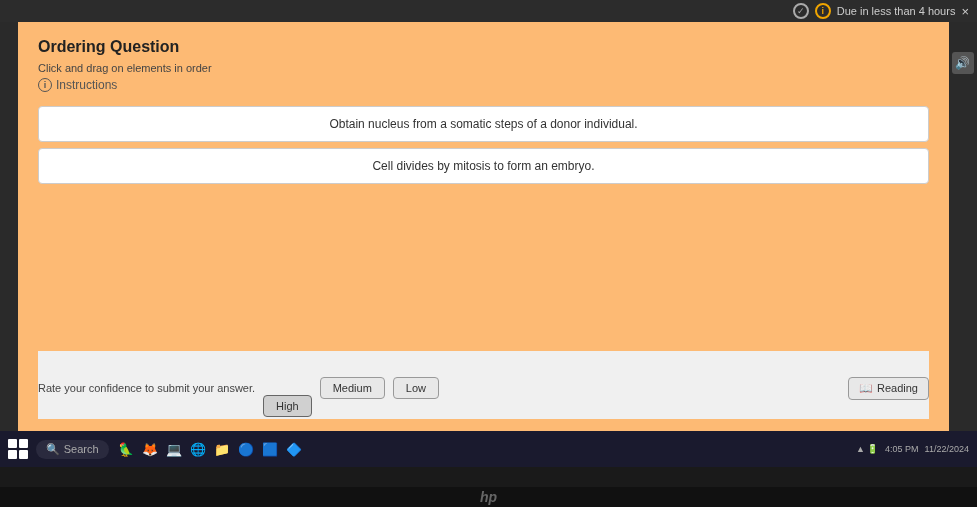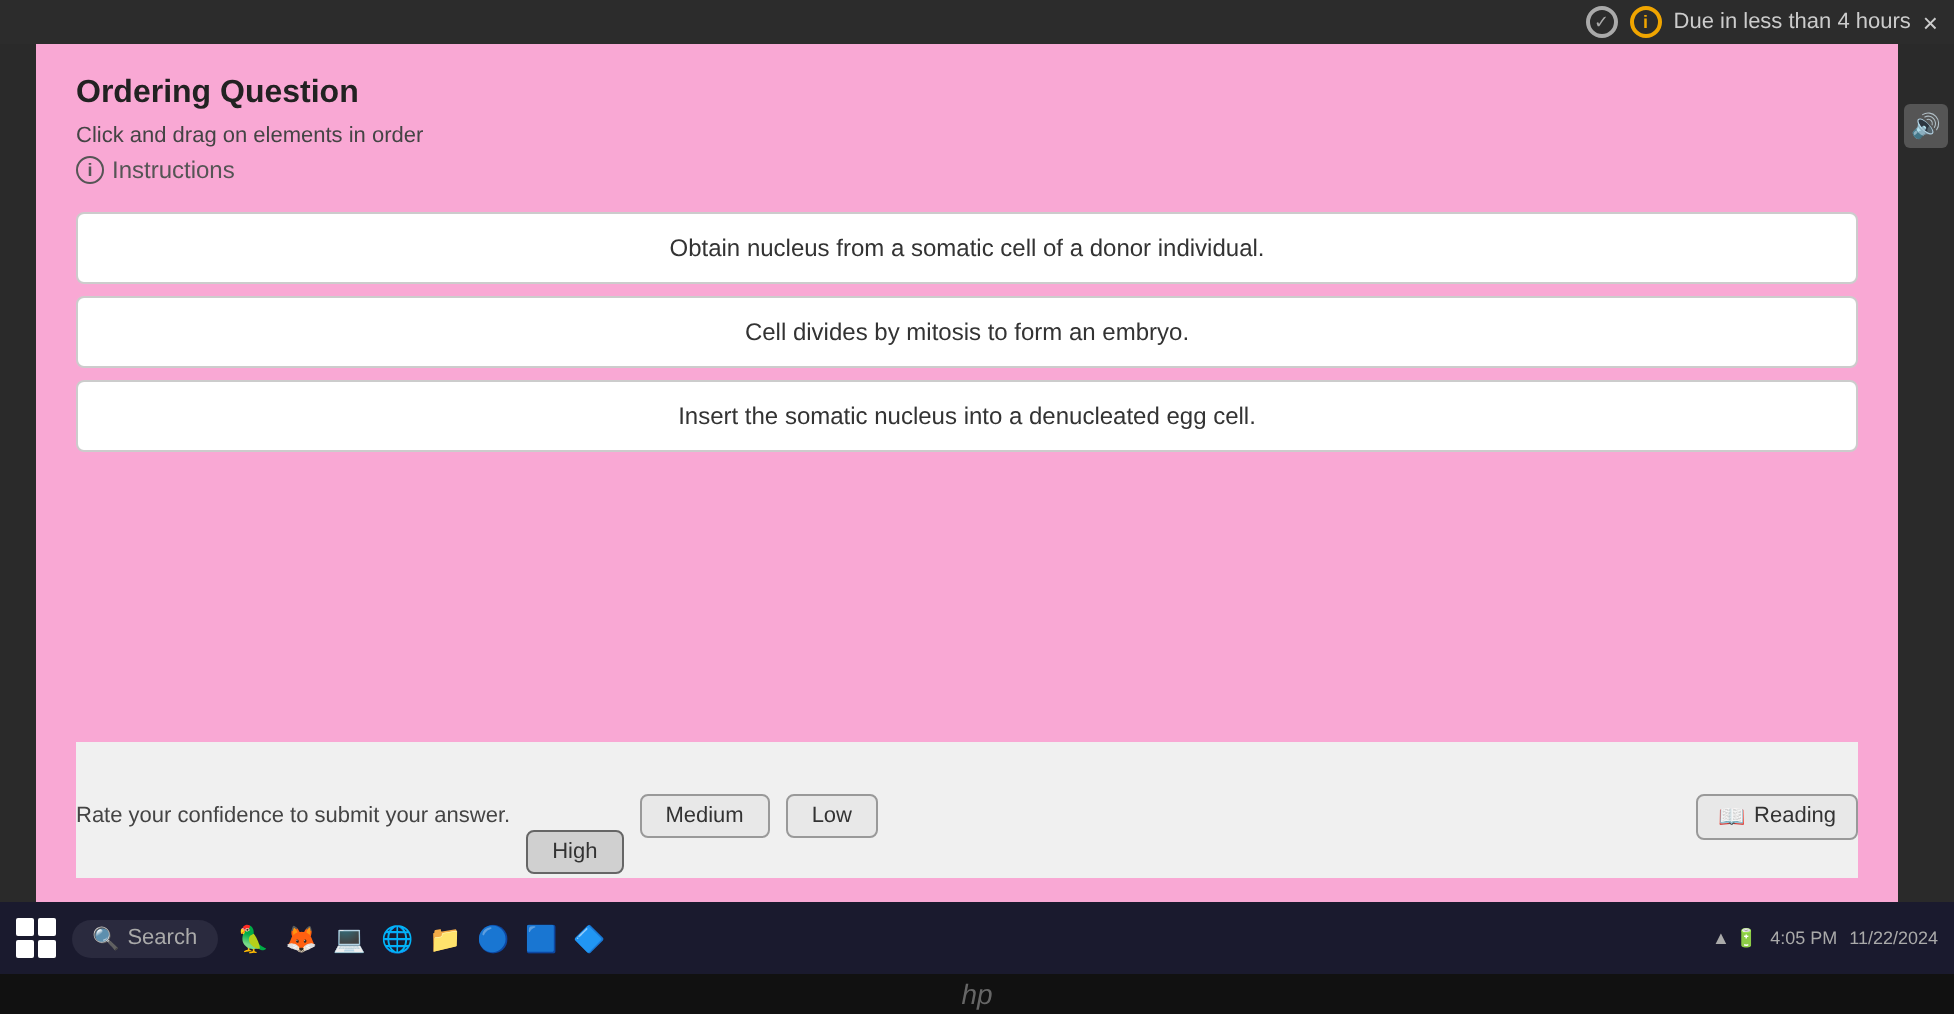--- a/index.html
+++ b/index.html
@@ -75,21 +75,21 @@
 
     
     .left-sidebar {
       width: 18px;
       background: #2a2a2a;
     }
 
     
     .content-panel {
       flex: 1;
-      background: #f9a8d4;
+      background: #fdba74;
       padding: 16px 20px 12px 20px;
       display: flex;
       flex-direction: column;
       position: relative;
     }
 
     .page-title {
       font-size: 16px;
       font-weight: bold;
       color: #222;
@@ -286,21 +286,22 @@
     .hp-logo {
       display: flex;
       align-items: center;
       justify-content: center;
       width: 977px;
       height: 20px;
       background: #111;
       color: #666;
       font-size: 14px;
       font-style: italic;
-      font-weight: normal;
+      font-weight: bold;
+      margin-top: 20px;
     }
   </style>
 </head>
 <body>
 
 <div class="top-bar">
   <div class="top-bar-right">
     <div class="check-circle">✓</div>
     <div class="info-icon-circle">i</div>
     <span class="due-text">Due in less than 4 hours</span>
@@ -316,23 +317,22 @@
 
     <div class="page-title">Ordering Question</div>
     <div class="subtitle">Click and drag on elements in order</div>
 
     <div class="instructions-row">
       <div class="instructions-icon">i</div>
       <span>Instructions</span>
     </div>
 
     <div class="ordering-list">
-      <div class="ordering-item">Obtain nucleus from a somatic cell of a donor individual.</div>
+      <div class="ordering-item">Obtain nucleus from a somatic steps of a donor individual.</div>
       <div class="ordering-item">Cell divides by mitosis to form an embryo.</div>
-      <div class="ordering-item">Insert the somatic nucleus into a denucleated egg cell.</div>
     </div>
 
     <div class="bottom-bar">
       <div class="confidence-section">
         <span class="confidence-label">Rate your confidence to submit your answer.</span>
         <button class="confidence-btn active">High</button>
         <button class="confidence-btn">Medium</button>
         <button class="confidence-btn">Low</button>
       </div>
       <button class="reading-btn">

